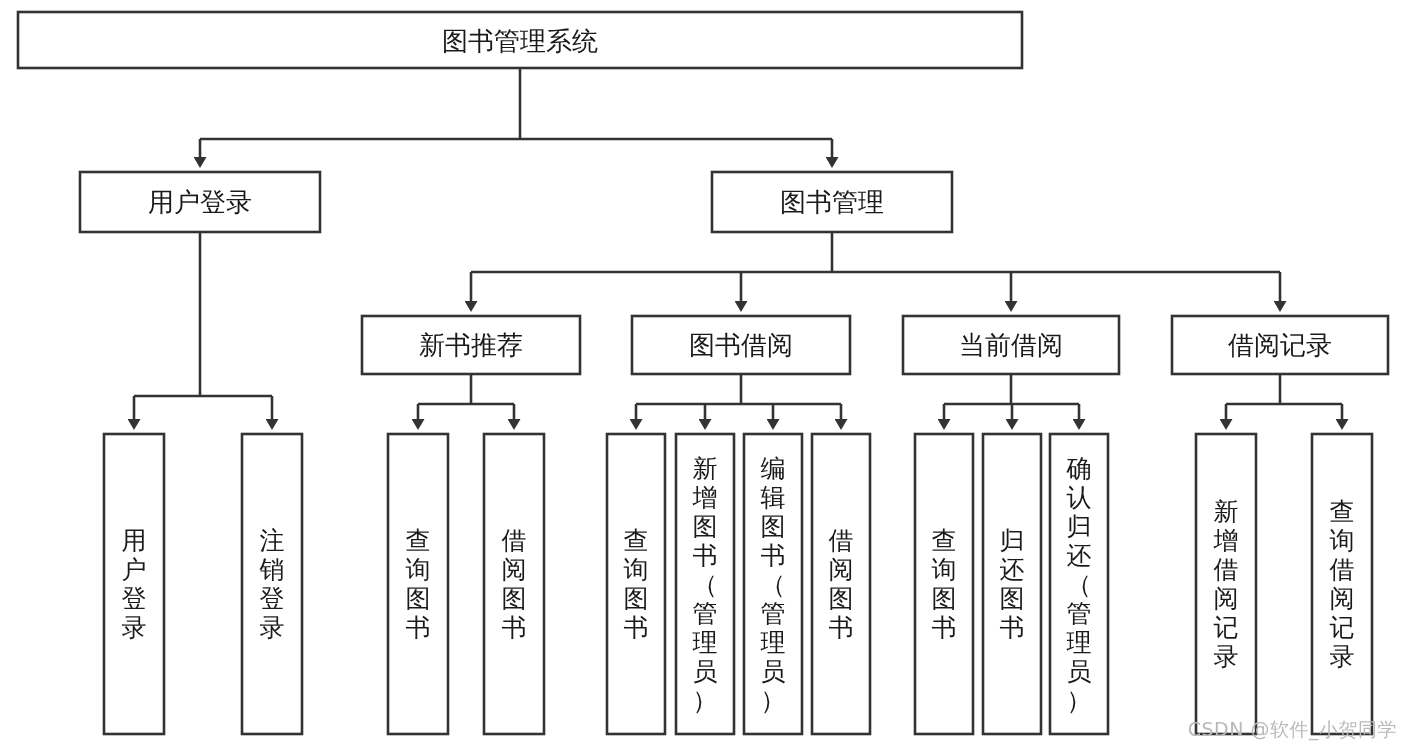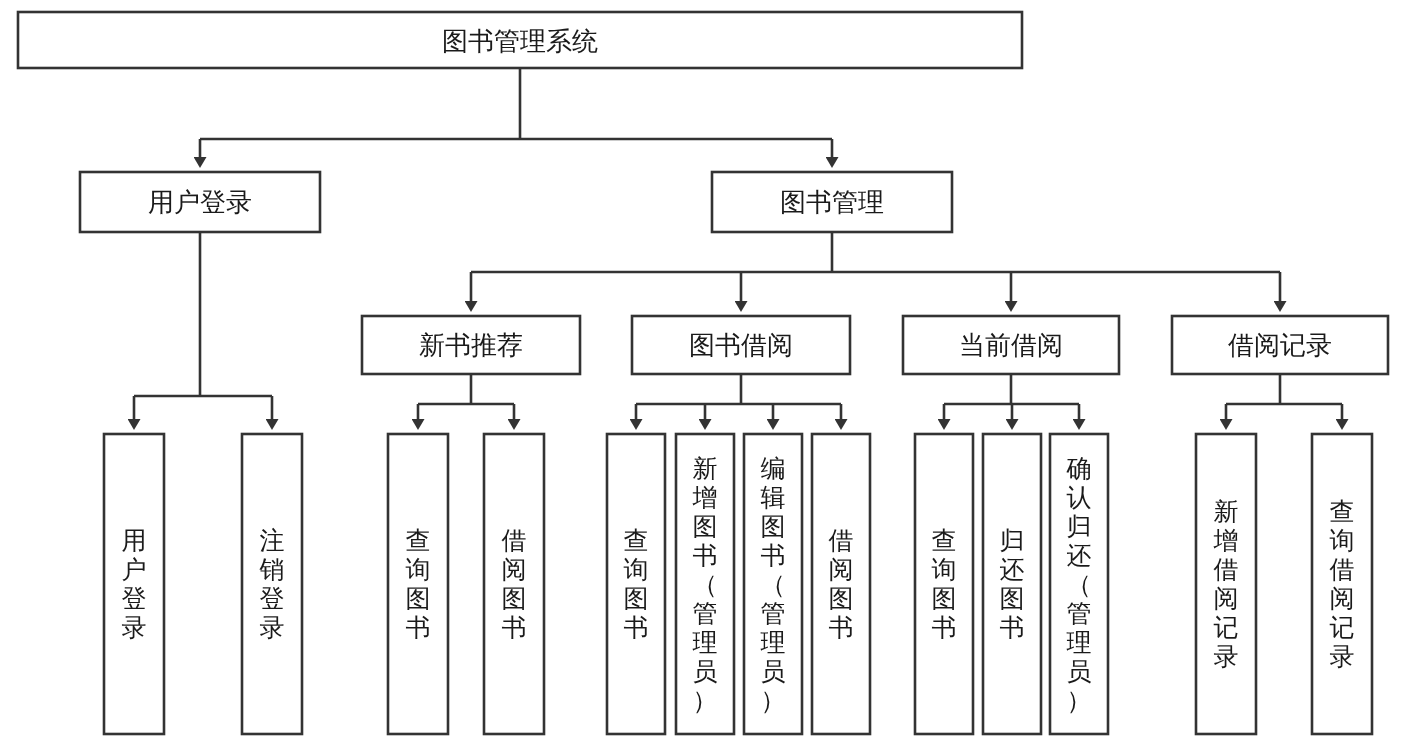--- a/index.html
+++ b/index.html
@@ -199,13 +199,14 @@
           <rect class="node-box" x="1196" y="434" width="60" height="300"></rect>
           <text class="node-label-vertical" x="1226" y="520.2"><tspan x="1226">新</tspan><tspan x="1226" dy="29">增</tspan><tspan x="1226" dy="29">借</tspan><tspan x="1226" dy="29">阅</tspan><tspan x="1226" dy="29">记</tspan><tspan x="1226" dy="29">录</tspan></text>
         </g>
         <g>
           <rect class="node-box" x="1312" y="434" width="60" height="300"></rect>
           <text class="node-label-vertical" x="1342" y="520.2"><tspan x="1342">查</tspan><tspan x="1342" dy="29">询</tspan><tspan x="1342" dy="29">借</tspan><tspan x="1342" dy="29">阅</tspan><tspan x="1342" dy="29">记</tspan><tspan x="1342" dy="29">录</tspan></text>
         </g>
       </g>
   </svg>
 
+  <div class="watermark">CSDN @软件_小贺同学</div>
 </div>
 
 </body></html>

